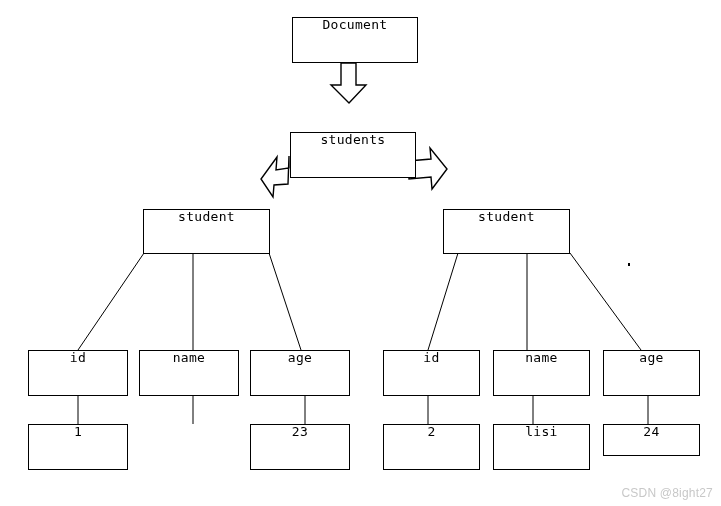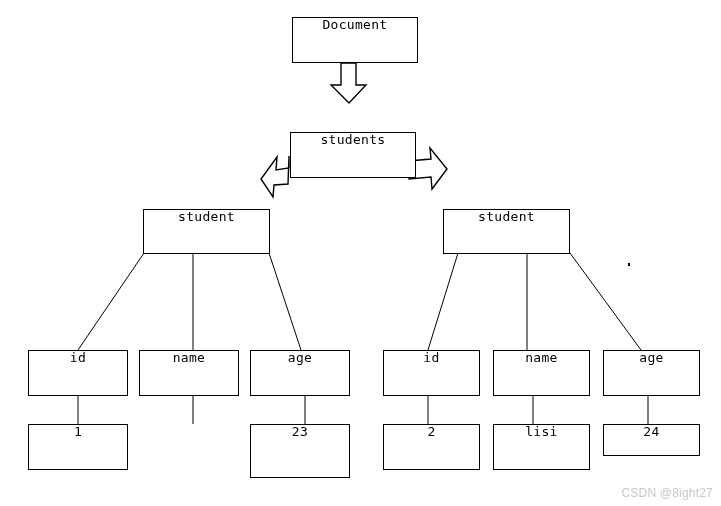--- a/index.html
+++ b/index.html
@@ -109,21 +109,21 @@
   <div class="node-box" style="left:139px; top:350px; width:100px; height:46px;">
     <span class="node-label">name</span>
   </div>
   <div class="node-box" style="left:250px; top:350px; width:100px; height:46px;">
     <span class="node-label">age</span>
   </div>
 
   <div class="node-box" style="left:28px; top:424px; width:100px; height:46px;">
     <span class="node-label">1</span>
   </div>
-  <div class="node-box" style="left:250px; top:424px; width:100px; height:54px;">
+  <div class="node-box" style="left:250px; top:424px; width:100px; height:46px;">
     <span class="node-label">23</span>
   </div>
 
   <div class="node-box" style="left:383px; top:350px; width:97px; height:46px;">
     <span class="node-label">id</span>
   </div>
   <div class="node-box" style="left:493px; top:350px; width:97px; height:46px;">
     <span class="node-label">name</span>
   </div>
   <div class="node-box" style="left:603px; top:350px; width:97px; height:46px;">

